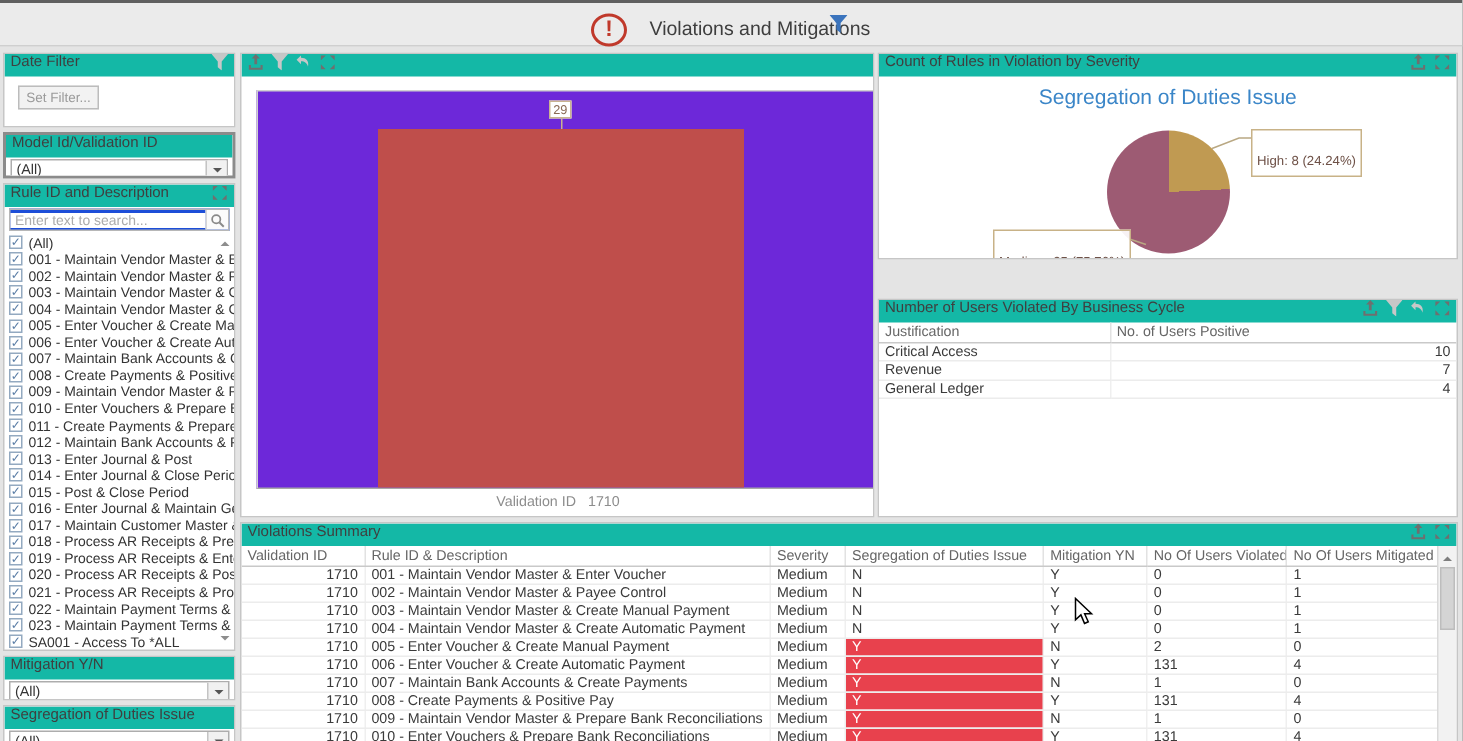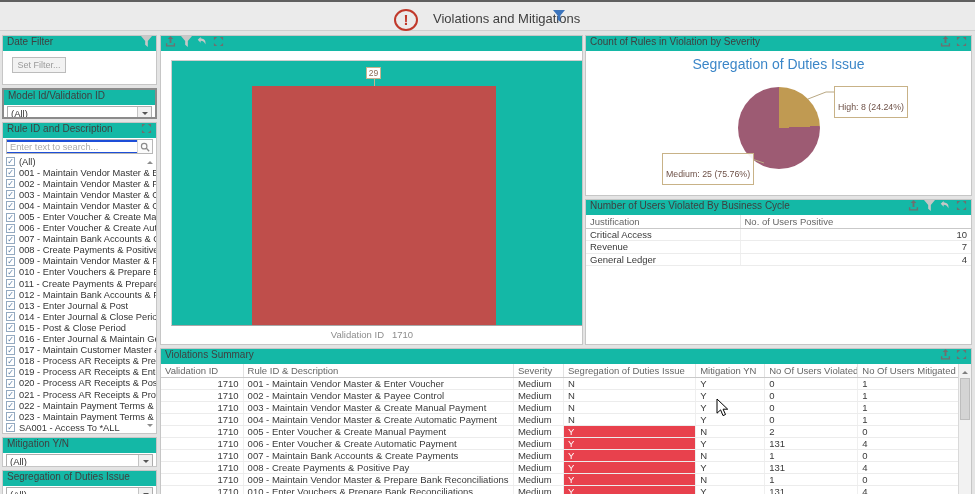--- a/index.html
+++ b/index.html
@@ -52,31 +52,31 @@
   .rule-item { display:flex; align-items:center; height:11.1px; padding-left:3px; white-space:nowrap; }
   .rule-item .cb { width:9px; height:9px; border:1px solid #93a9c0; background:#fff;
     color:#5b7ea6; font-size:8px; line-height:7px; text-align:center; margin-right:4px; flex:0 0 9px; }
   .rule-item .lbl { font-size:9.3px; color:#333; overflow:hidden; }
   .hint { position:absolute; right:3px; width:0; height:0; border:3.5px solid transparent; }
   .hint-up { top:2px; border-bottom-color:#8d8d8d; }
   .hint-dn { bottom:3px; border-top-color:#8d8d8d; }
   
   .p-bar { left:160px; top:35px; width:423px; height:310px; }
   .plot { position:absolute; left:10px; top:24px; width:470px; height:266px;
-    border:1px solid #d0d0d0; border-bottom:1px solid #a8a8a8; background:#14b8a6; }
+    border:1px solid #d0d0d0; border-bottom:1px solid #a8a8a8; background:#6d28d9; }
   .bar { position:absolute; left:80px; bottom:0; width:244px; background:var(--bar-red,#bf4e4b); }
   .dlabel { position:absolute; left:194px; top:6px; min-width:15px; height:12px;
     border:1px solid #c9b390; background:#fff; color:#8a6a55; font-size:8.5px;
     text-align:center; line-height:11px; padding:0 1px; }
   .dconn { position:absolute; left:202px; top:18px; width:1px; height:7px; background:#c9b390; }
   .xlab { position:absolute; left:10px; top:293px; width:402px; text-align:center;
     font-size:9.5px; color:#8d8d8d; }
   .xlab .gap { display:inline-block; width:8px; }
   
-  .p-pie { left:585px; top:35px; width:387px; height:161px; }
+  .p-pie { left:585px; top:35px; width:387px; height:138px; }
   .pie-title { position:absolute; left:0; top:20px; width:100%; text-align:center;
     font-size:14px; color:var(--chart-title-blue,#3b86c8); }
   .pie { position:absolute; left:152px; top:51px; width:82px; height:82px; border-radius:50%; }
   .callout { position:absolute; height:13px; border:1px solid #c8b287; background:rgba(255,255,255,.92);
     color:#6e5147; font-size:8.8px; line-height:11px; padding:15px 3px; white-space:nowrap; }
   .c-high { left:248px; top:50px; }
   .c-med  { left:76px;  top:117px; }
   .pie-lines { position:absolute; left:0; top:0; pointer-events:none; }
   
   .p-users { left:585px; top:199px; width:387px; height:146px; }

